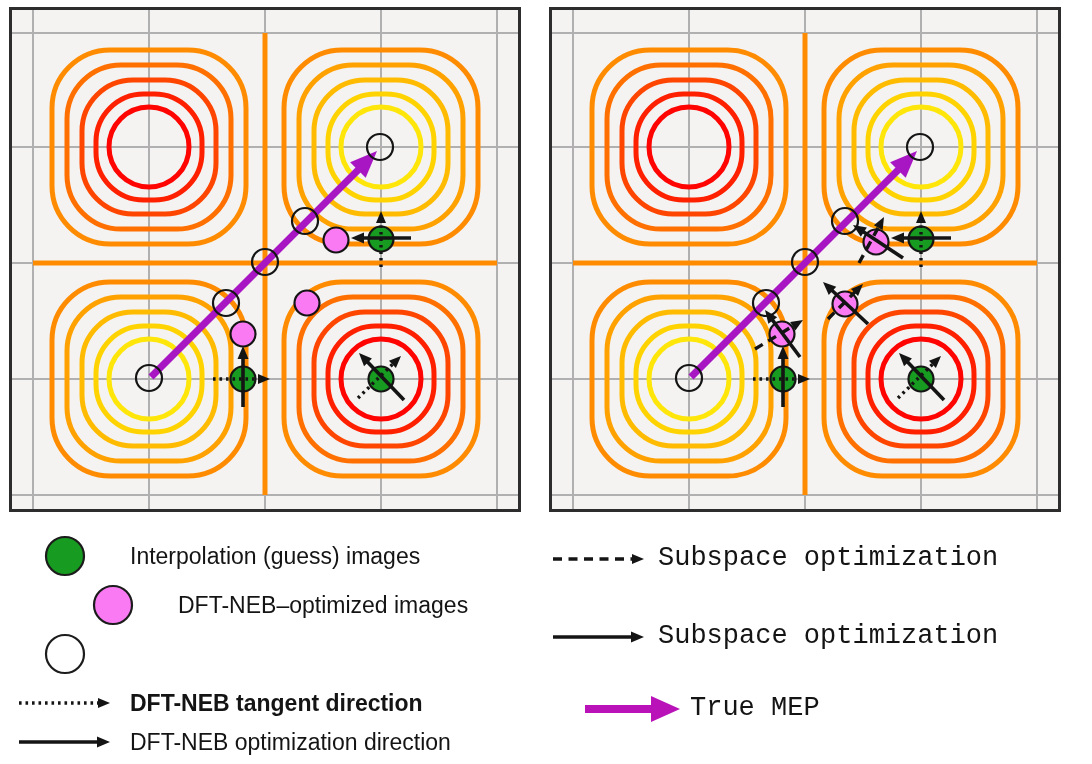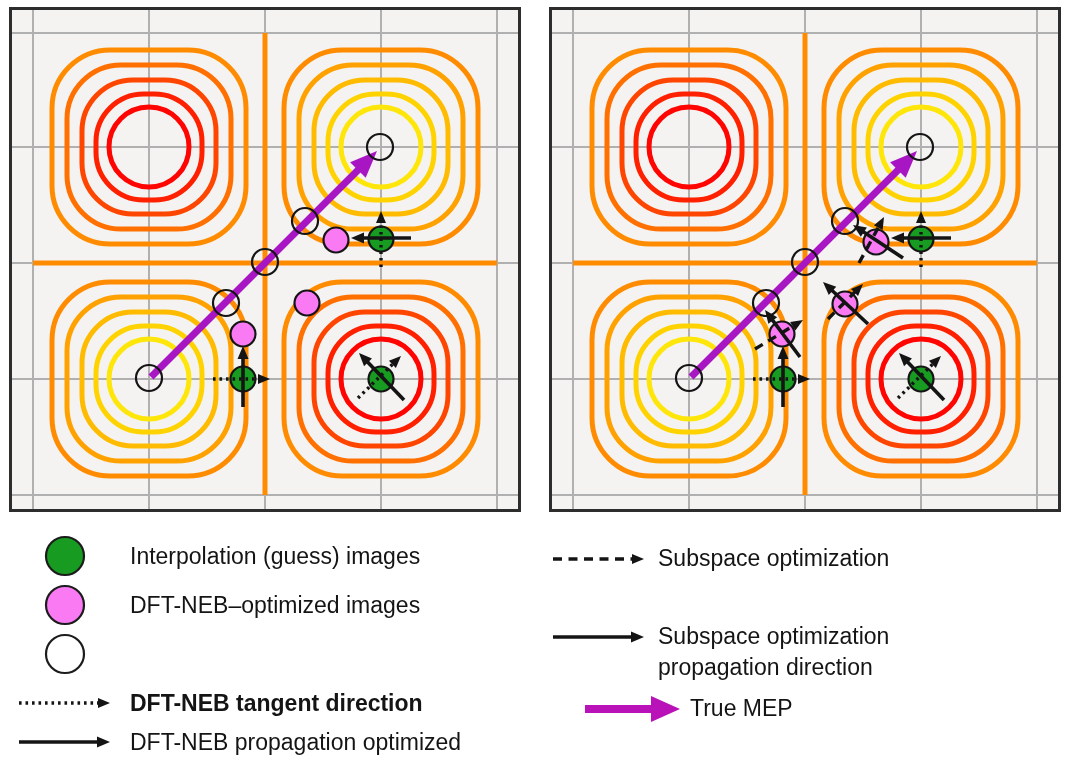--- a/index.html
+++ b/index.html
@@ -6,21 +6,21 @@
   .fig{position:relative;width:1092px;height:764px;background:#ffffff;overflow:hidden;
        font-family:"Liberation Sans","DejaVu Sans",sans-serif;}
   .panel{position:absolute;top:7px;width:512px;height:505px;}
   #panel-left{left:9px;}
   #panel-right{left:549px;}
   .legend-row{position:absolute;display:flex;align-items:center;height:44px;}
   .legend-row .swatch{width:130px;display:flex;justify-content:center;align-items:center;flex:0 0 130px;}
   .legend-row .lbl{font-size:23px;color:#141414;white-space:nowrap;line-height:30px;}
   .legend-row-r{position:absolute;display:flex;align-items:flex-start;}
   .legend-row-r .swatch{width:107px;flex:0 0 107px;display:flex;justify-content:flex-start;align-items:center;height:31px;}
-  .legend-row-r .lbl{font-size:23px;color:#141414;line-height:31px;white-space:nowrap;}
+  .legend-row-r .lbl{font-size:27px;color:#141414;line-height:31px;white-space:nowrap;font-family:Liberation Mono, monospace;}
   .legend-row-r .lbl span{display:block;}
   .legend-row-r .lbl span:empty{display:none;}
 </style>
 </head>
 <body>
 
 <div class="fig">
 
   <div class="panel" id="panel-left"><svg width="512" height="505" viewBox="0 0 512 505">
         <rect x="2" y="2" width="508" height="501" fill="#f4f3f1"></rect>
@@ -159,21 +159,21 @@
 
   <div>
     <div class="legend-row" style="left:0;top:534px;">
       <span class="swatch">
           <svg width="44" height="44" viewBox="0 0 44 44">
             <circle cx="22" cy="22" r="19" fill="#179b20" stroke="#1c1c1c" stroke-width="2.2"></circle>
           </svg>
         </span>
       <span class="lbl">Interpolation (guess) images</span>
     </div>
-    <div class="legend-row" style="left:0;top:583px;">
+    <div class="legend-row" style="left:0;top:583px;padding-left:48px;">
       <span class="swatch">
           <svg width="44" height="44" viewBox="0 0 44 44">
             <circle cx="22" cy="22" r="19" fill="#f97af2" stroke="#1c1c1c" stroke-width="2.2"></circle>
           </svg>
         </span>
       <span class="lbl">DFT-NEB–optimized images</span>
     </div>
     <div class="legend-row" style="left:0;top:632px;">
       <span class="swatch">
           <svg width="44" height="44" viewBox="0 0 44 44">
@@ -190,21 +190,21 @@
         </span>
       <span class="lbl">DFT-NEB tangent direction</span>
     </div>
     <div class="legend-row" style="left:0;top:720px;">
       <span class="swatch">
           <svg width="96" height="26" viewBox="0 0 96 26">
             <line x1="2" y1="13" x2="82" y2="13" stroke="#141414" stroke-width="3.6"></line>
             <polygon points="93,13 80,18.5 80,7.5" fill="#141414"></polygon>
           </svg>
         </span>
-      <span class="lbl">DFT-NEB propagation optimized</span>
+      <span class="lbl">DFT-NEB optimization direction</span>
     </div>
   </div>
 
   <div>
     <div class="legend-row-r" style="left:551px;top:543px;">
       <span class="swatch">
           <svg width="96" height="26" viewBox="0 0 96 26">
             <line x1="2" y1="13" x2="83" y2="13" stroke="#141414" stroke-width="3.4" stroke-dasharray="9 6.5"></line>
             <polygon points="93,13 81,18 81,8" fill="#141414"></polygon>
           </svg>
@@ -215,21 +215,20 @@
     </div>
     <div class="legend-row-r" style="left:551px;top:621px;">
       <span class="swatch">
           <svg width="96" height="26" viewBox="0 0 96 26">
             <line x1="2" y1="13" x2="82" y2="13" stroke="#141414" stroke-width="3.6"></line>
             <polygon points="93,13 80,18.5 80,7.5" fill="#141414"></polygon>
           </svg>
         </span>
       <span class="lbl">
         <span>Subspace optimization</span>
-        <span>propagation direction</span>
       </span>
     </div>
     <div class="legend-row-r" style="left:583px;top:693px;">
       <span class="swatch">
           <svg width="100" height="32" viewBox="0 0 100 32">
             <line x1="2" y1="16" x2="70" y2="16" stroke="#b812b8" stroke-width="8"></line>
             <polygon points="97,16 68,3 68,29" fill="#b812b8"></polygon>
           </svg>
         </span>
       <span class="lbl">

